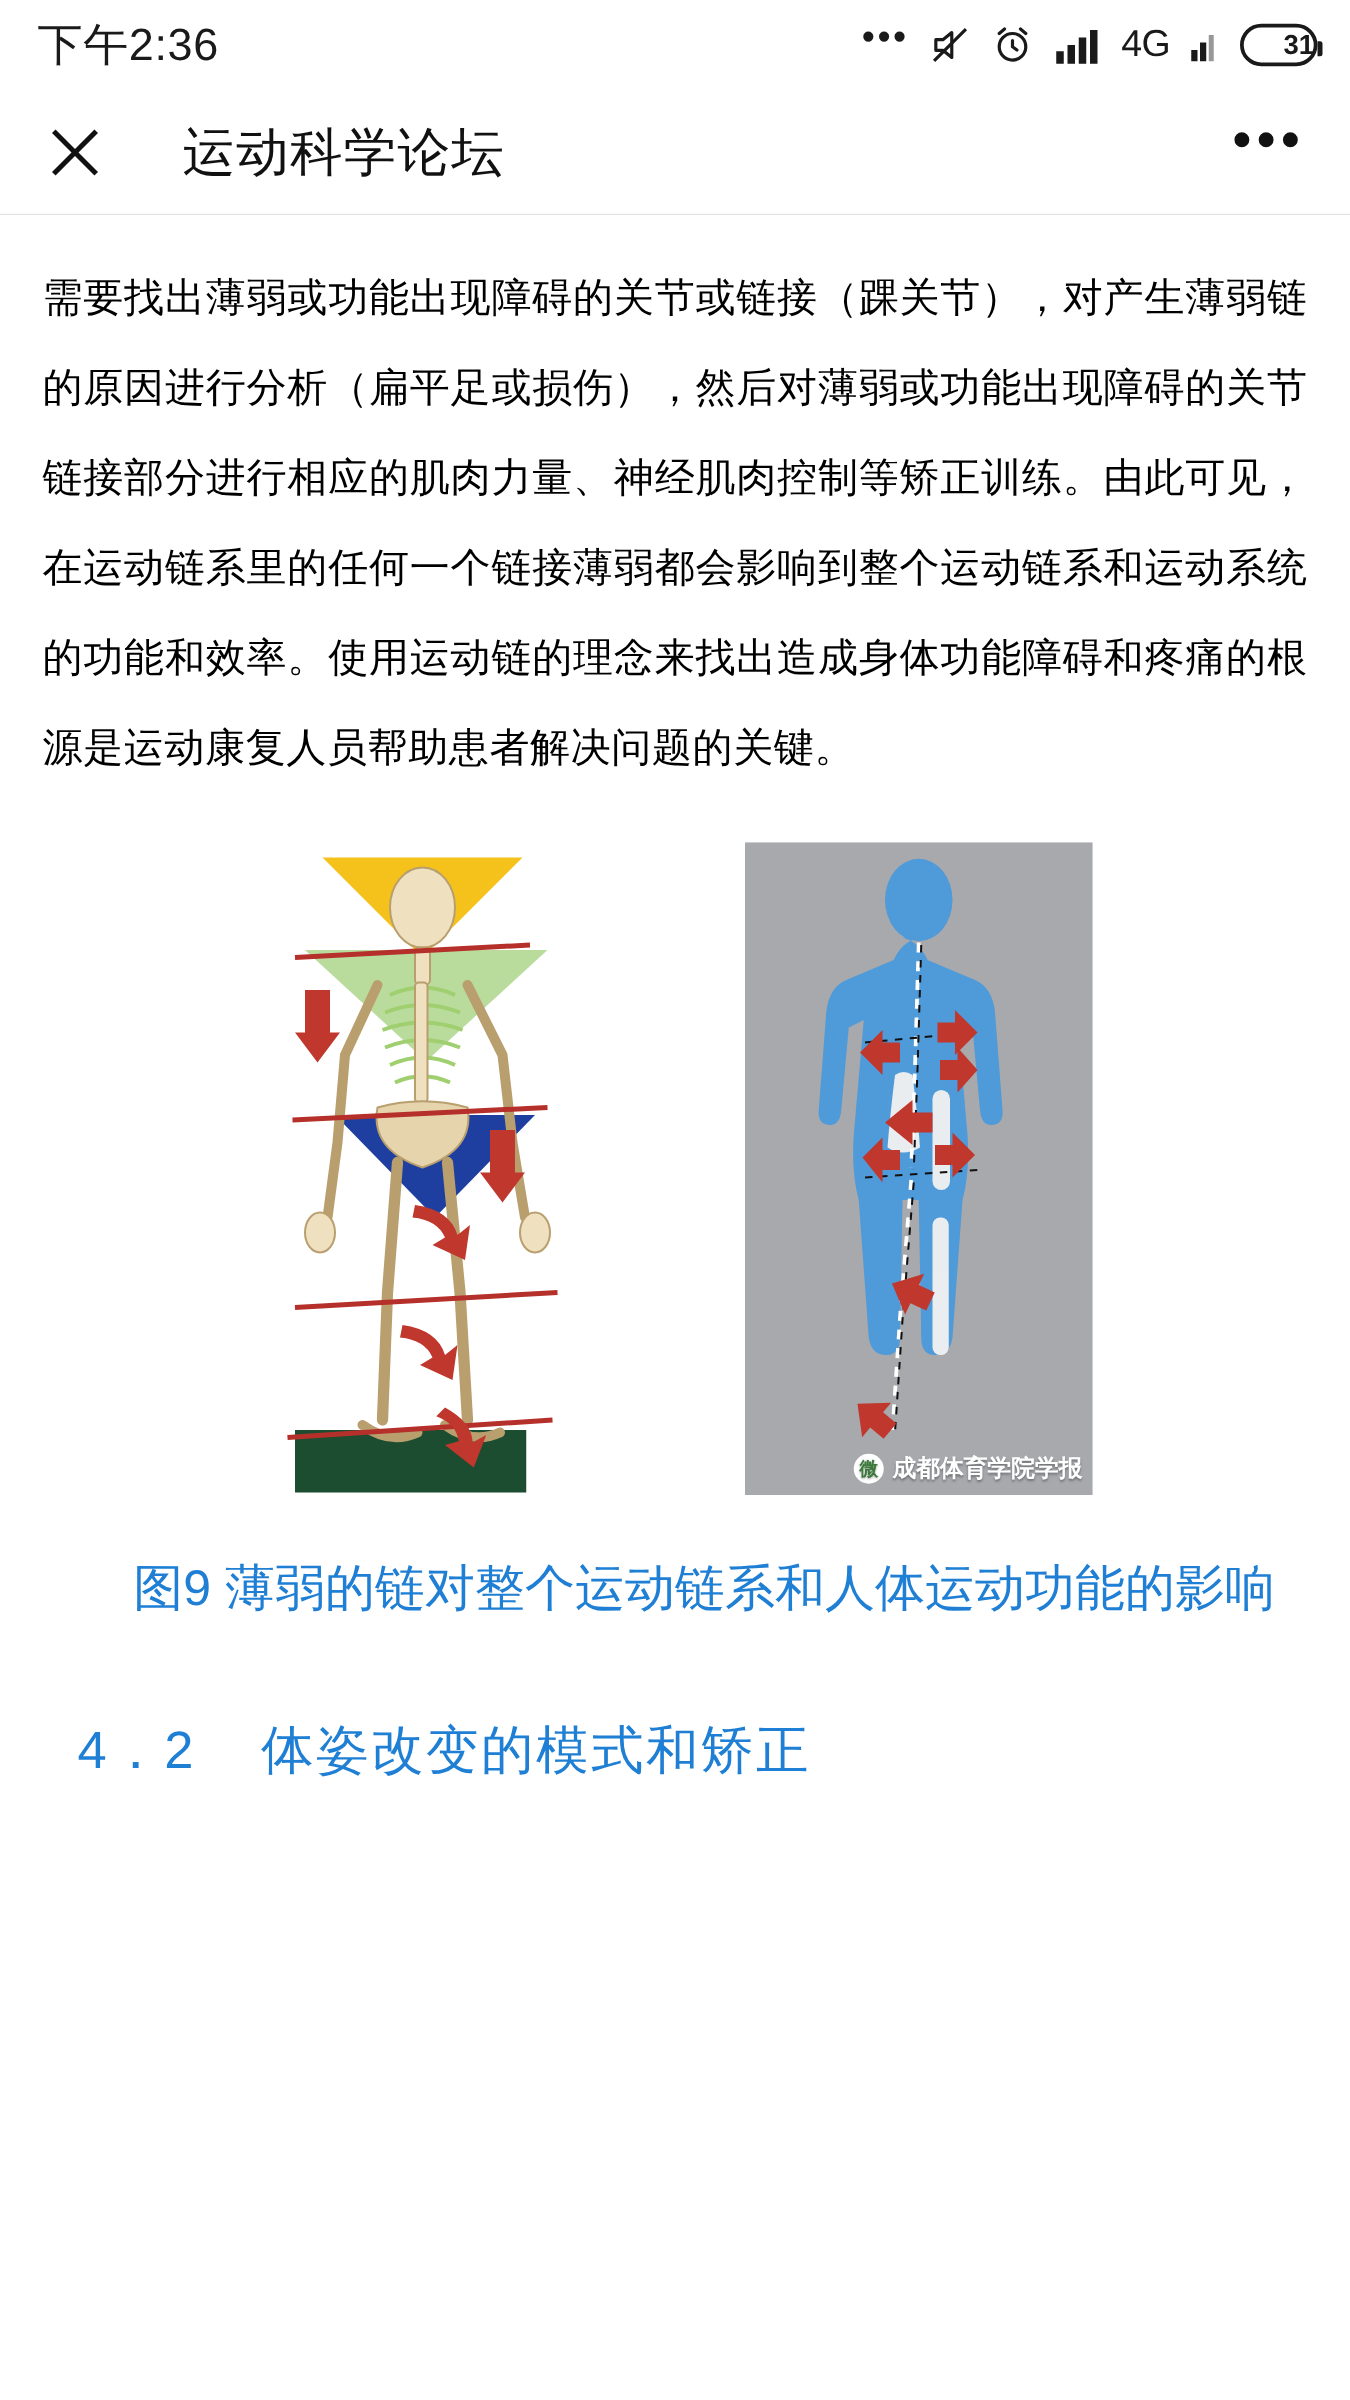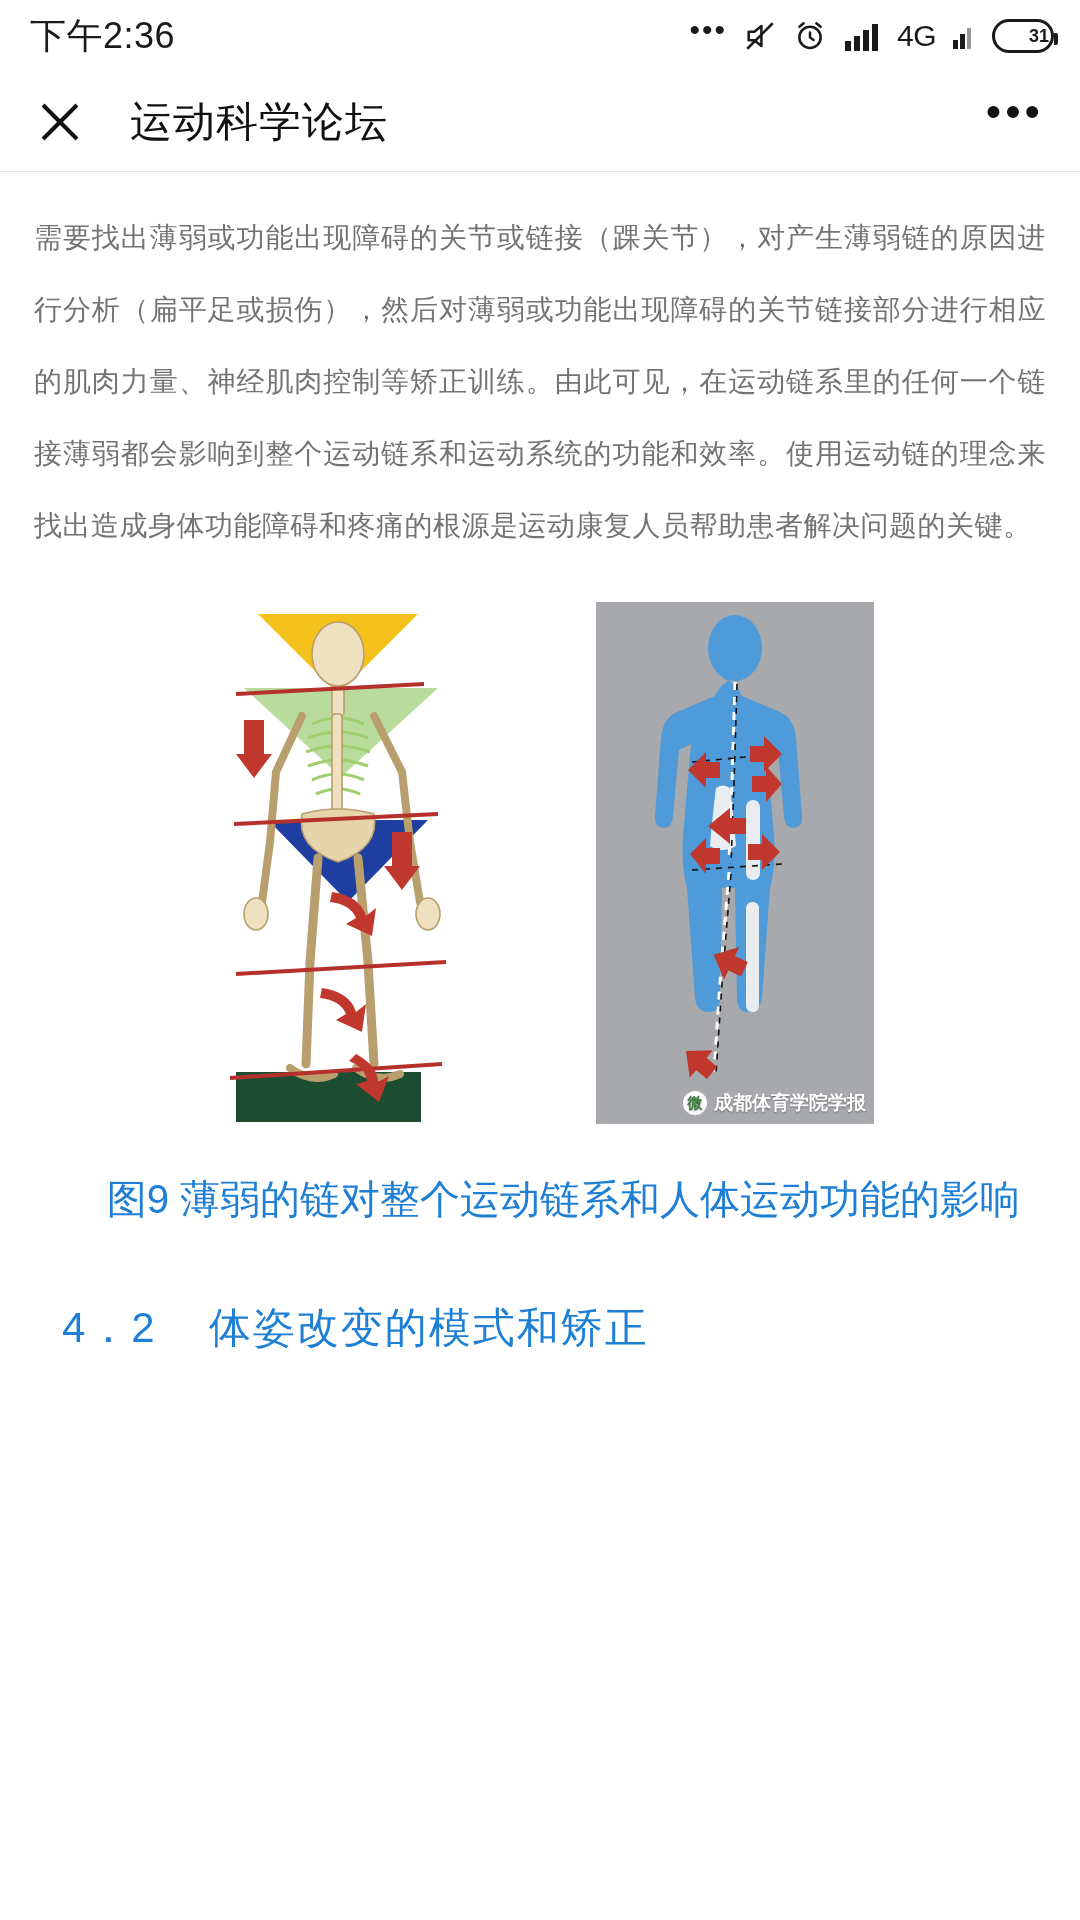--- a/index.html
+++ b/index.html
@@ -66,21 +66,21 @@
     content: "";
     position: absolute;
     right: -7px;
     top: 11px;
     width: 4px;
     height: 12px;
     background: #1a1a1a;
     border-radius: 0 2px 2px 0;
   }
   .battery-text {
-    font-size: 18px;
+    font-size: 22px;
     color: #1a1a1a;
     font-weight: bold;
     margin-left: 32px;
   }
 
   
   .app-bar {
     height: 100px;
     background: #ffffff;
     display: flex;
@@ -102,42 +102,42 @@
     top: 24px;
     width: 48px;
     height: 4px;
     background: #111;
   }
   .close-x::before { transform: rotate(45deg); }
   .close-x::after { transform: rotate(-45deg); }
   .app-title {
     font-size: 42px;
     color: #111;
-    margin-left: 44px;
+    margin-left: 60px;
     letter-spacing: 1px;
     flex: 1 1 auto;
   }
   .more-dots {
     font-size: 44px;
     color: #111;
     letter-spacing: 4px;
     line-height: 1;
     position: relative;
     top: -10px;
   }
 
   
   .article {
     padding: 30px 34px 0 34px;
     box-sizing: border-box;
   }
   .para {
-    font-size: 28px;
+    font-size: 32px;
     line-height: 72px;
-    color: #737373;
+    color: #000000;
     text-align: justify;
     letter-spacing: 0.5px;
     margin: 0;
   }
 
   
   .figure-row {
     margin-top: 40px;
     display: flex;
     justify-content: center;

